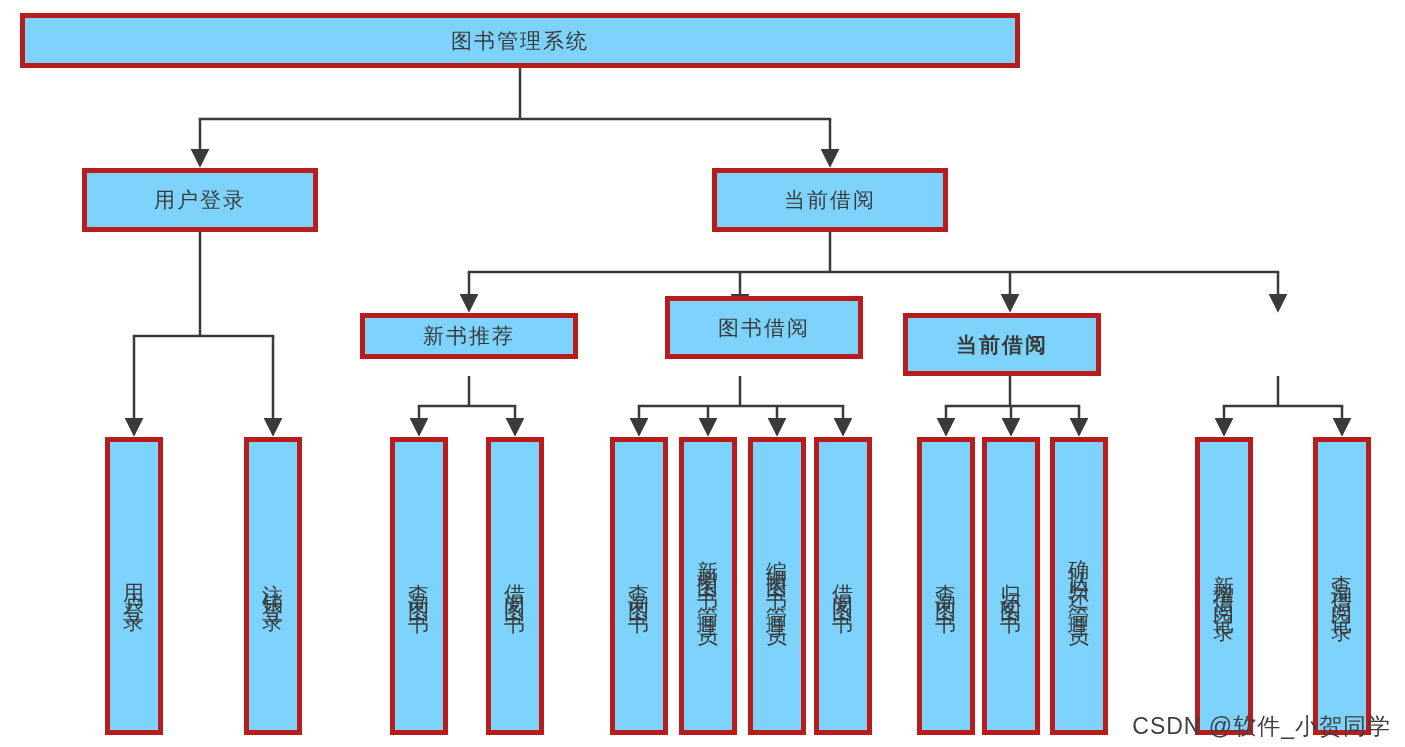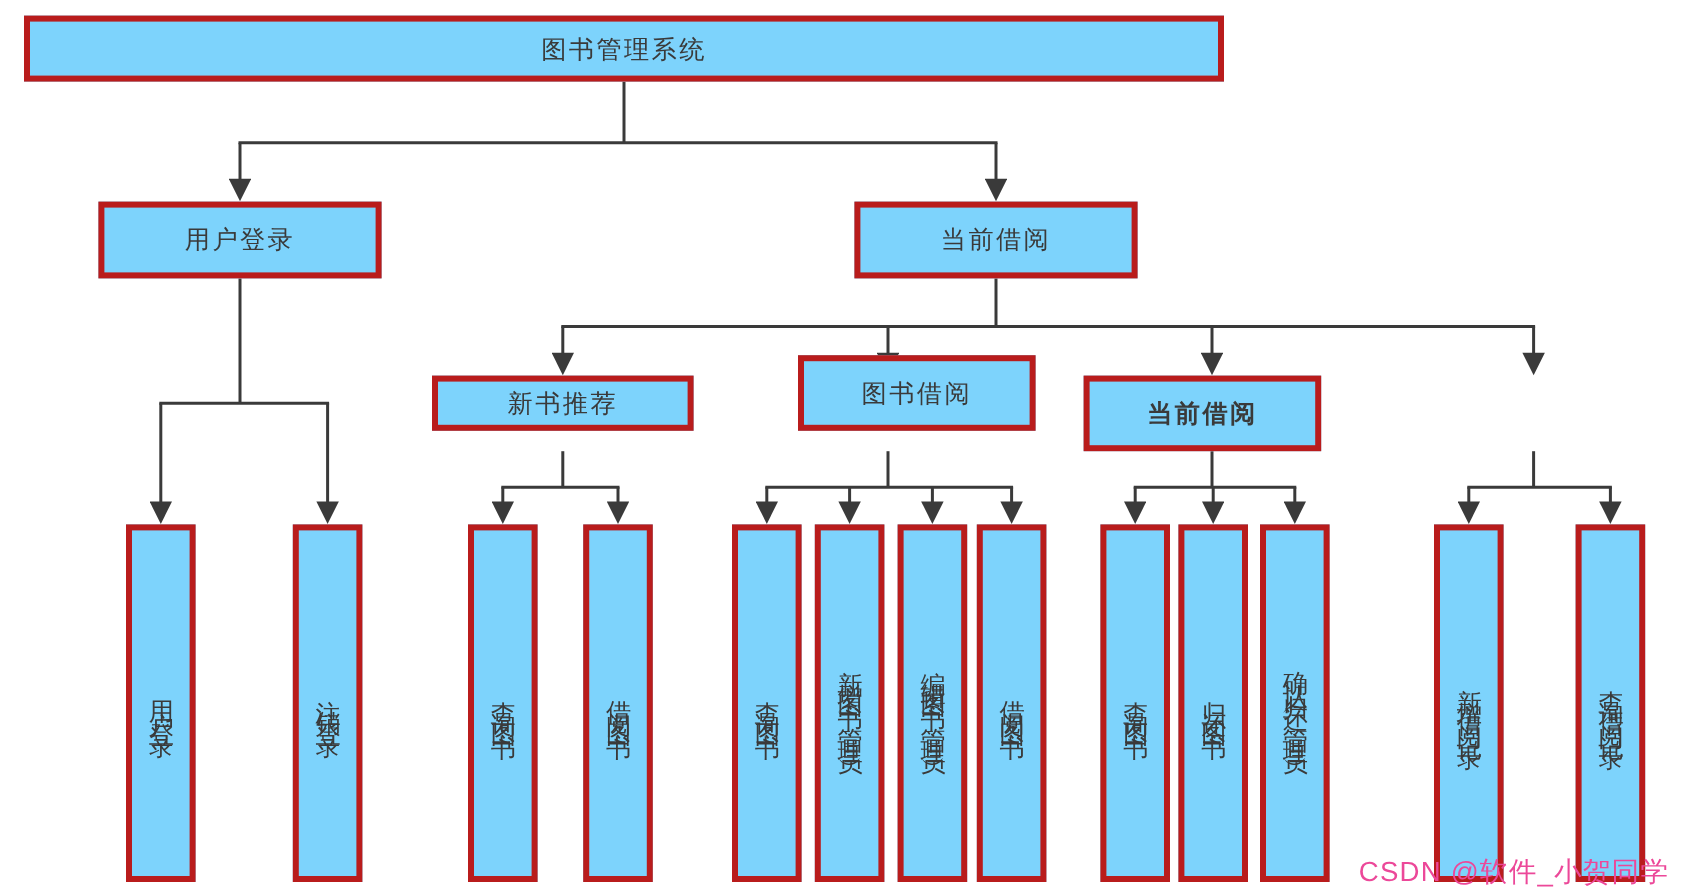--- a/index.html
+++ b/index.html
@@ -41,21 +41,21 @@
     letter-spacing: 0.45em;
     font-size: 21px;
     line-height: 1;
   }
 
   .watermark {
     position: absolute;
     right: 14px;
     bottom: 5px;
     font-size: 23px;
-    color: #ec4899;
+    color: #404040;
     letter-spacing: 1px;
     z-index: 3;
     white-space: nowrap;
   }
 </style>
 </head>
 <body>
 
 <div class="canvas">
 

